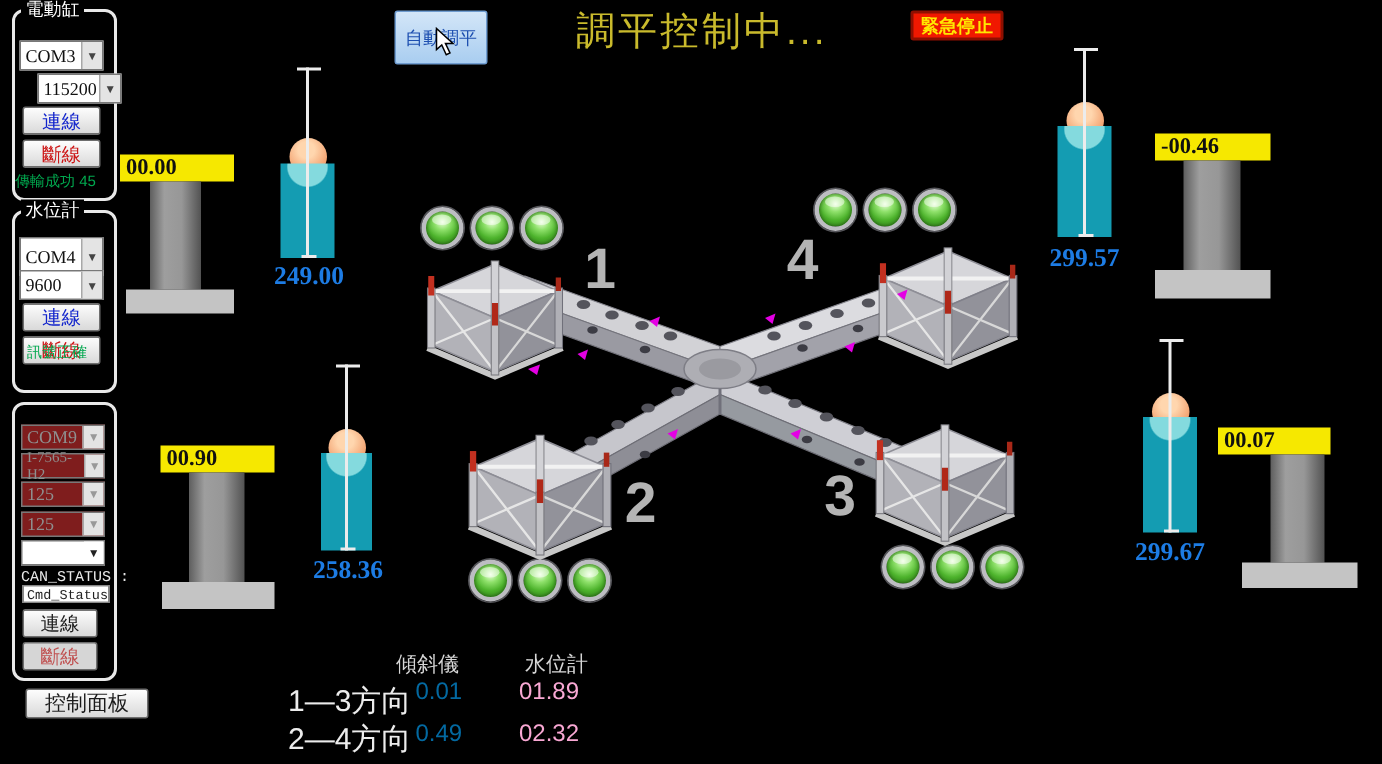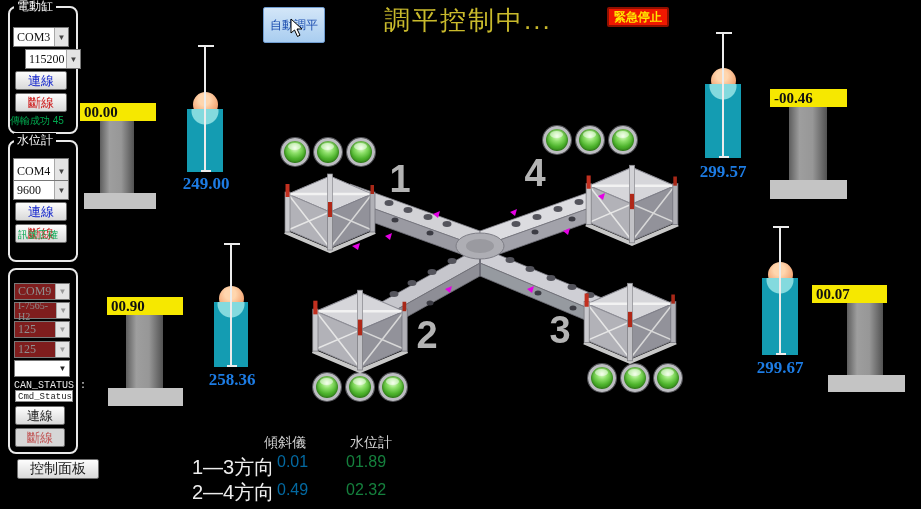--- a/index.html
+++ b/index.html
@@ -64,21 +64,21 @@
   .light{position:absolute;width:28px;height:28px;border-radius:50%;box-sizing:border-box;
          border:3px solid #bdbdc2;box-shadow:0 0 0 1px #55555a, inset 0 0 3px rgba(0,0,0,.5);
          background:radial-gradient(circle at 50% 32%,#eaffda 0%,#8fe16b 28%,#4db32c 58%,#2a7a14 100%);}
   .light::after{content:'';position:absolute;left:20%;top:8%;width:58%;height:32%;
          border-radius:50%;background:rgba(255,255,255,.5);}
 
   
   .ro-head{position:absolute;color:#d6d6d6;font-size:14px;white-space:nowrap;}
   .ro-label{position:absolute;color:#ececec;font-size:20px;white-space:nowrap;}
   .ro-val-w{position:absolute;color:#0369a1;font-size:16px;white-space:nowrap;}
-  .ro-val-g{position:absolute;color:#15803d;font-size:16px;white-space:nowrap;}
+  .ro-val-g{position:absolute;color:#f9a8d4;font-size:16px;white-space:nowrap;}
 
   svg text{font-family:"Liberation Sans",sans-serif;}
 </style>
 </head>
 <body>
 
 <div class="groupbox" style="left:8px;top:6px;width:66px;height:124px;">
   <span class="gb-label">電動缸</span>
   <div class="combo" style="left:3px;top:19px;width:56px;height:20px;">
     <span>COM3</span>

